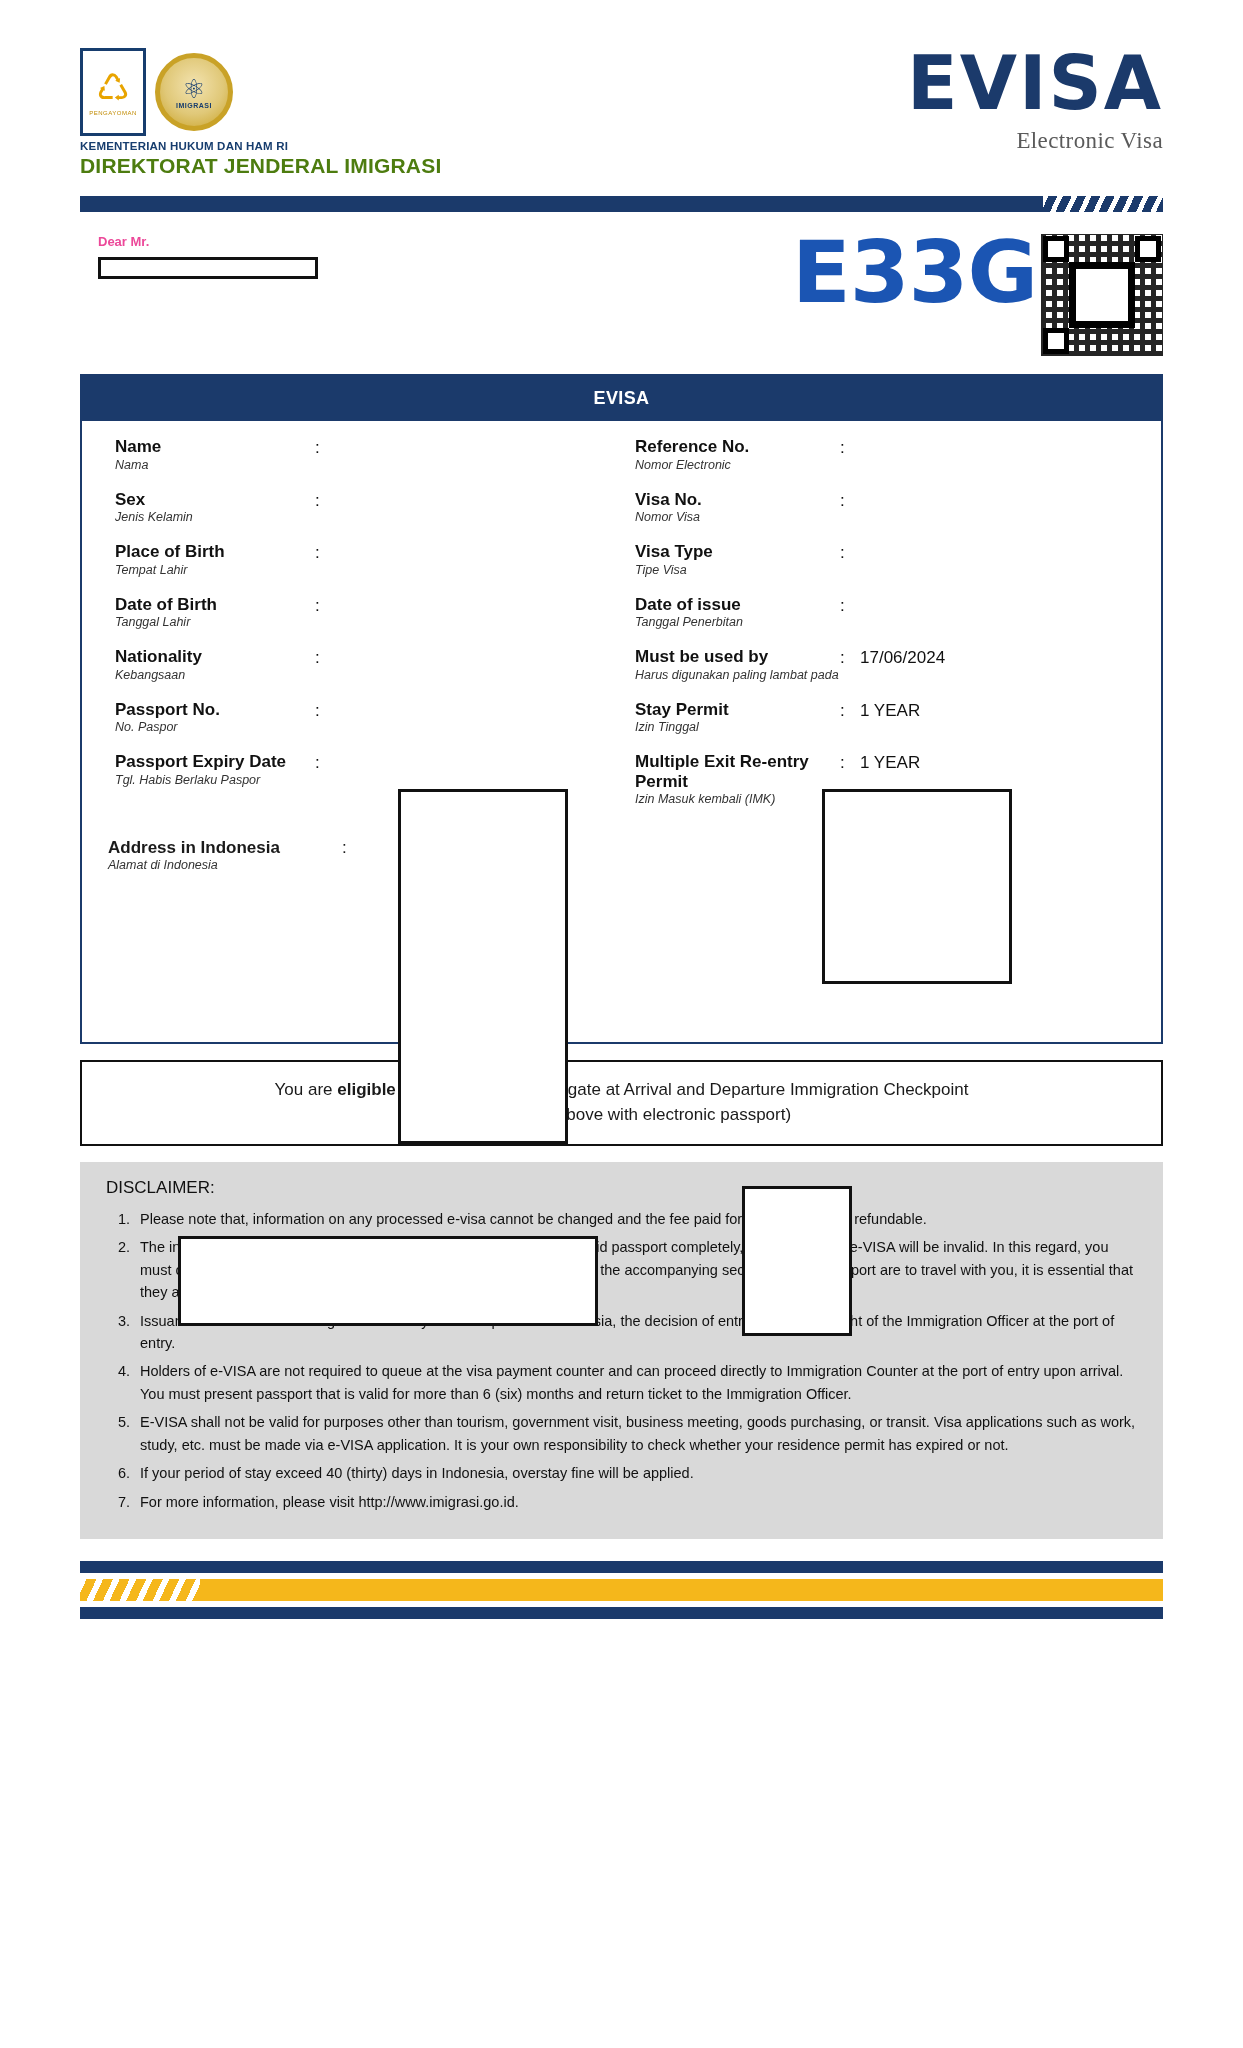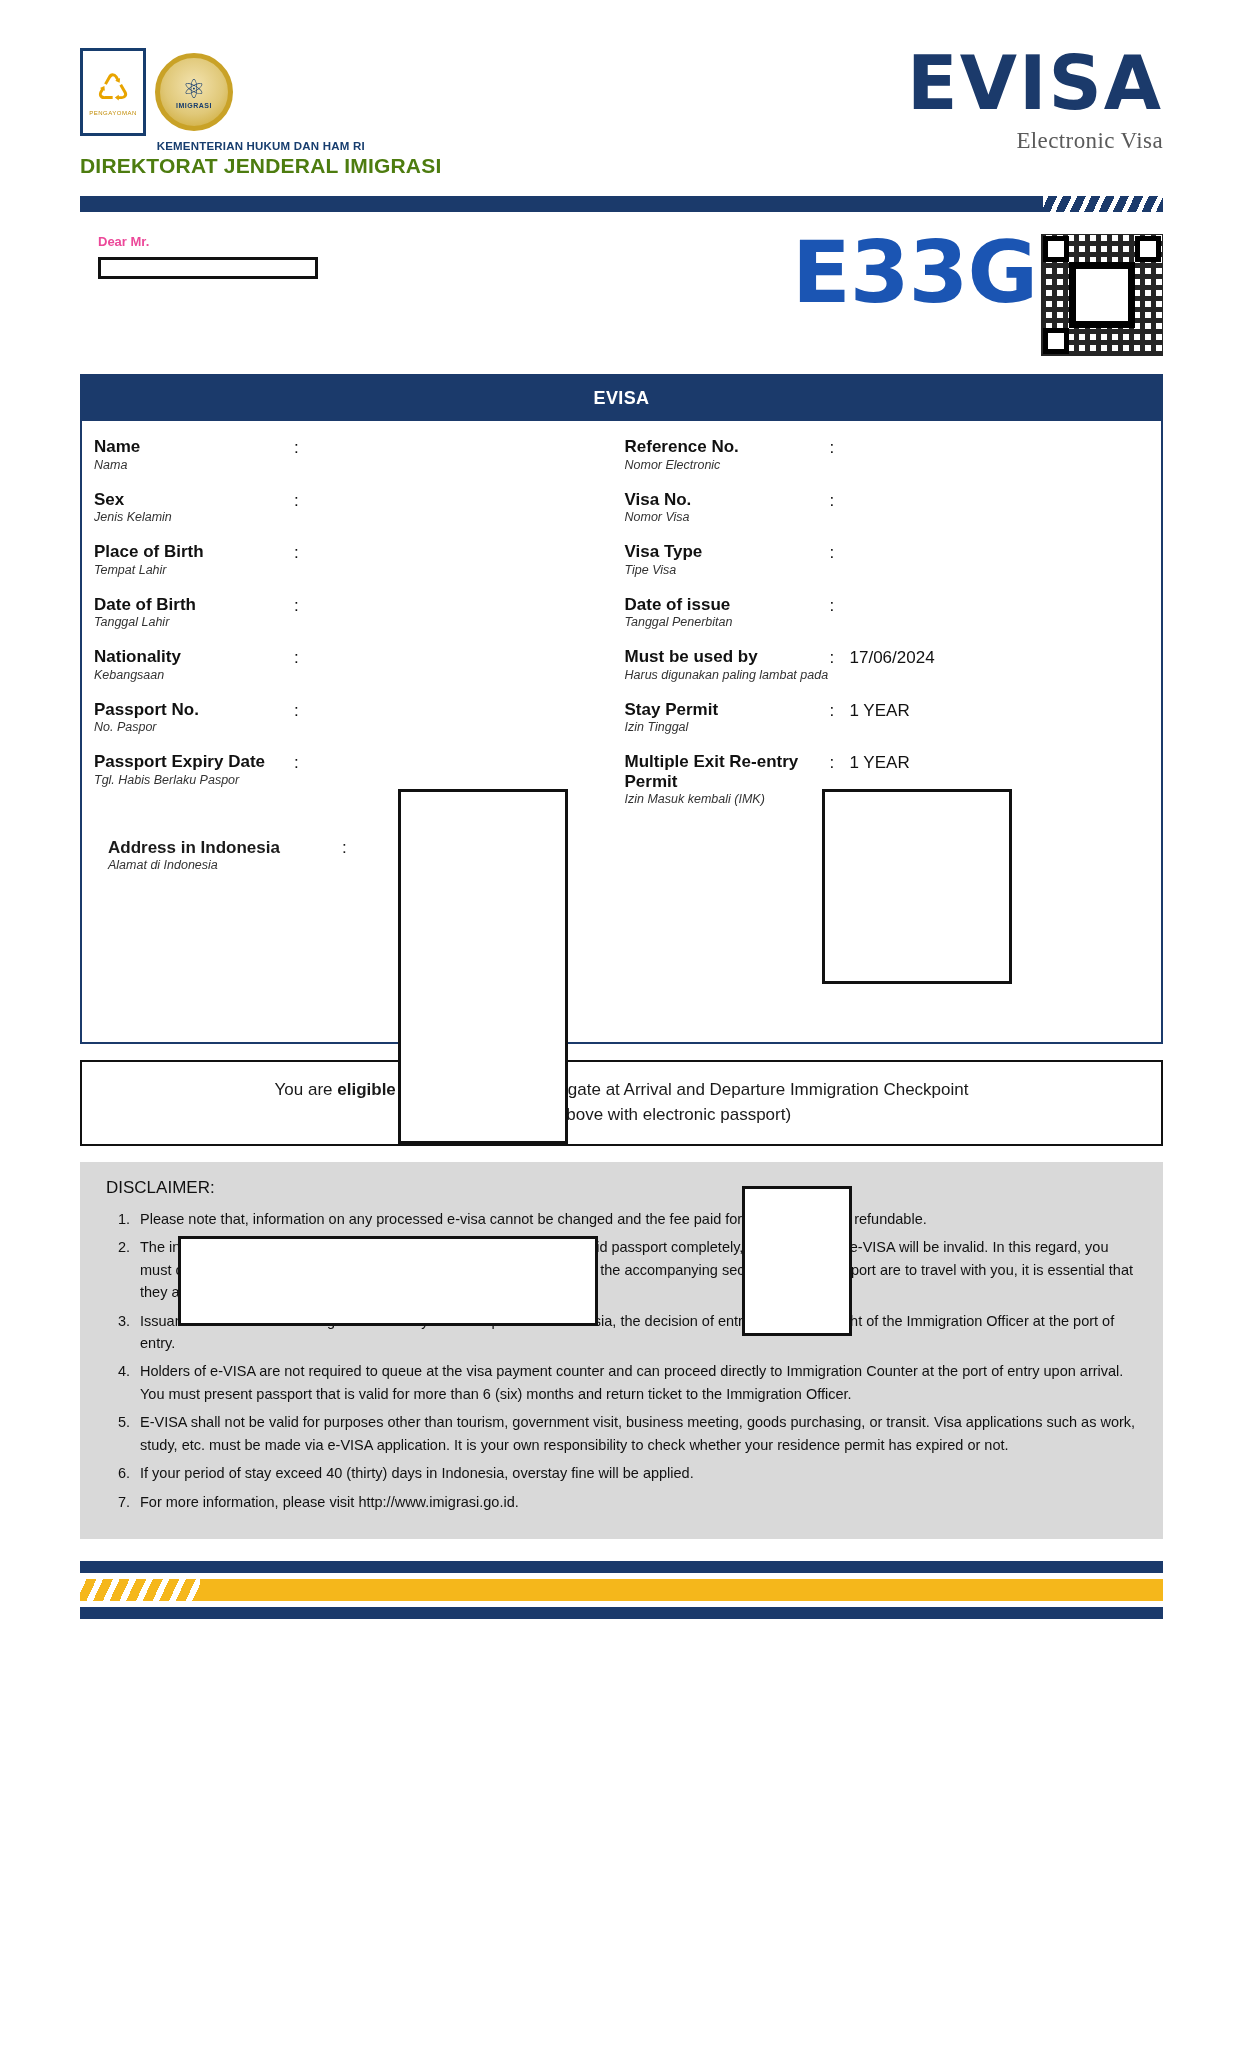--- a/index.html
+++ b/index.html
@@ -44,21 +44,21 @@
     width: 78px; height: 78px; border-radius: 50%;
     border: 5px solid #c9a227;
     background: radial-gradient(circle at 50% 40%, #f3e3b0 0%, #e0c878 55%, #c9a227 100%);
     display:flex; align-items:center; justify-content:center;
     flex-direction: column;
   }
   .emblem .ring .inner {
     font-size: 26px; color:#173d6e; line-height: 1;
   }
   .emblem .ring .txt { font-size: 7px; color:#173d6e; font-weight: bold; letter-spacing:.5px; }
-  .ministry-block { margin-top: 0; text-align: center; }
+  .ministry-block { margin-top: 0; }
   .ministry-line1 {
     font-size: 11.5px; font-weight: bold; color: #173d6e;
     letter-spacing: .2px; margin-top: 4px;
   }
   .ministry-line2 {
     font-size: 21px; font-weight: bold; color: #4d7c0f;
     letter-spacing: .2px; margin-top: 2px;
   }
 
   .brand {
@@ -134,21 +134,21 @@
     margin: 18px 80px 0 80px;
     border: 2px solid #1b3a6b;
     background:#fff;
   }
   .card-title {
     background: #1b3a6b; color:#fff; text-align:center;
     font-size: 18px; font-weight: bold; padding: 12px 0; letter-spacing:.4px;
   }
   .grid {
     display: flex;
-    padding: 16px 14px 10px 0;
+    padding: 16px 14px 10px 21px;
   }
   .col { width: 50%; }
   .col.left { padding-left: 12px; padding-right: 6px; }
   .col.right { padding-left: 10px; }
 
   .field {
     display: flex;
     margin-bottom: 17px;
     position: relative;
   }

